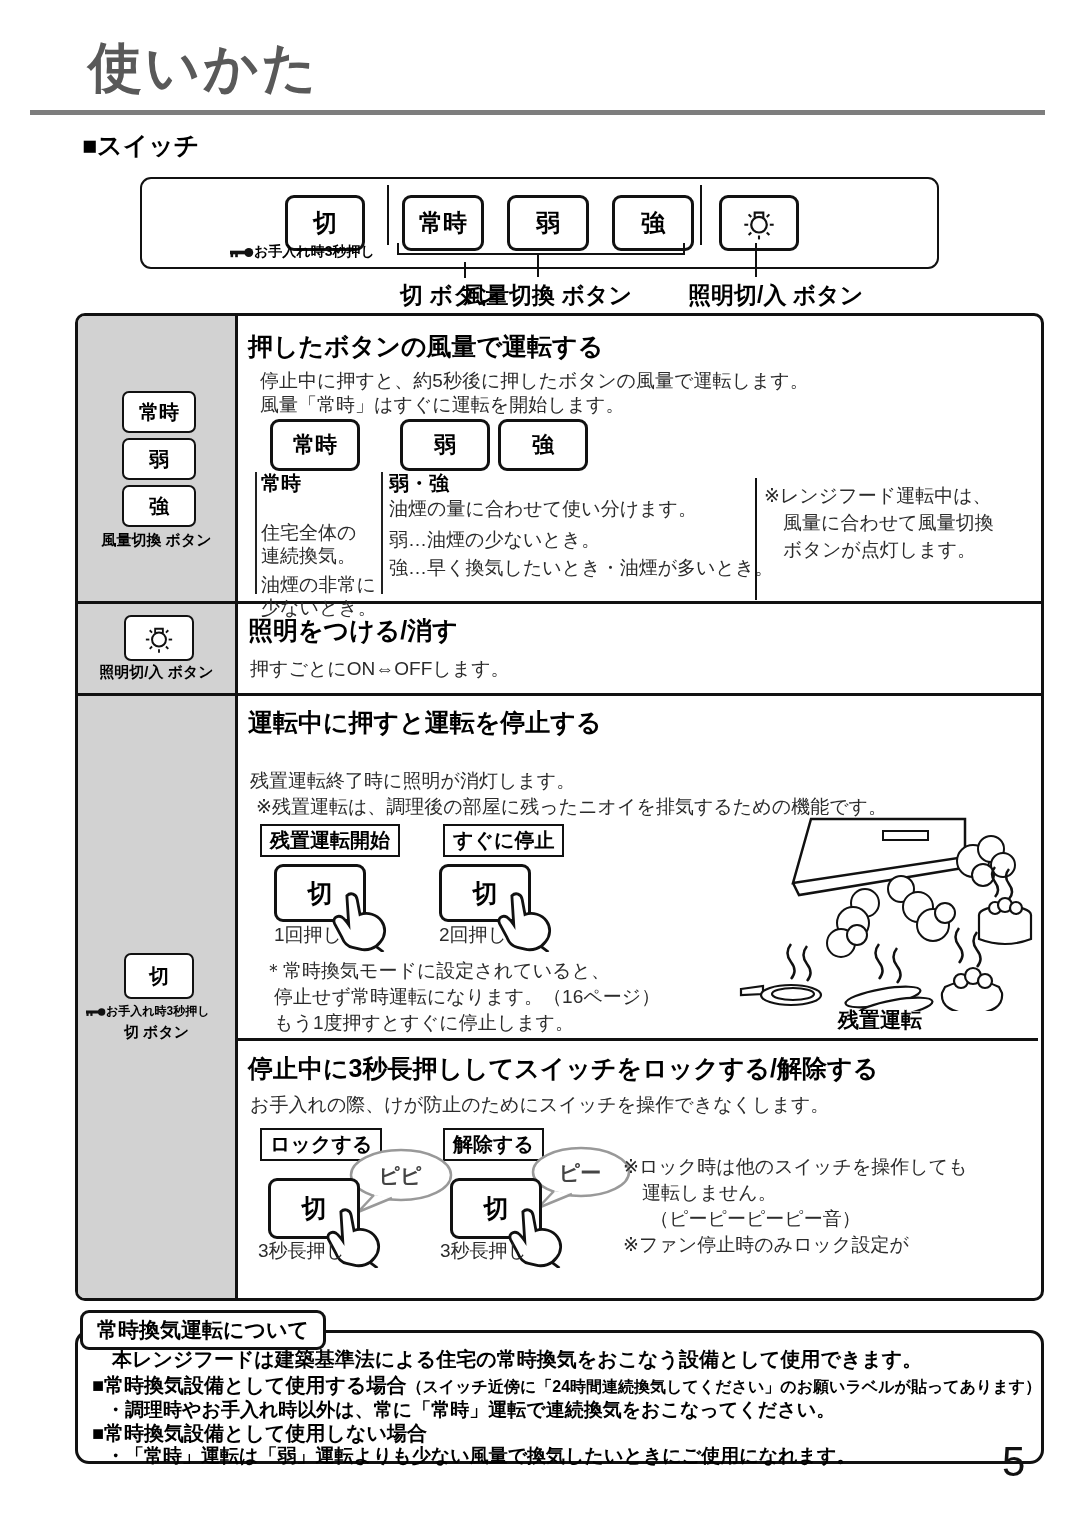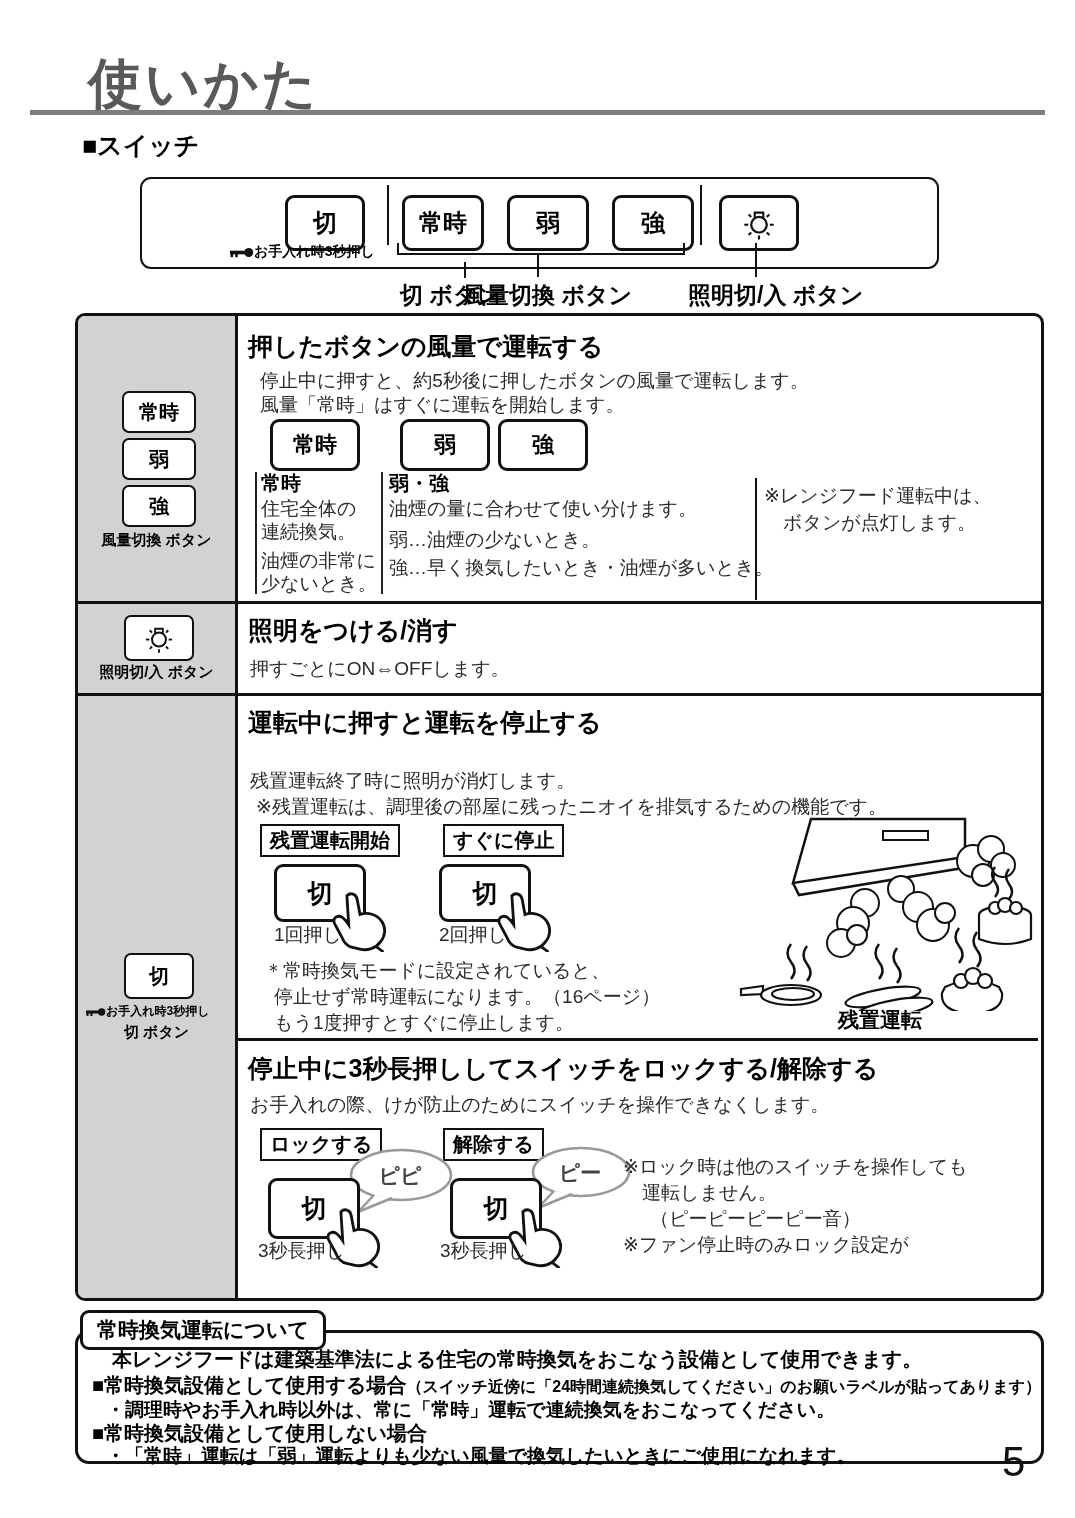--- a/index.html
+++ b/index.html
@@ -59,21 +59,21 @@
       <circle cx="36" cy="10" r="8.5" fill="#111"></circle>
       <rect x="0" y="6.5" width="30" height="7" fill="#111"></rect>
       <rect x="1" y="12" width="5" height="7" fill="#111"></rect>
       <rect x="10" y="12" width="5" height="7" fill="#111"></rect>
     </symbol>
   </defs>
 </svg>
 
 <div class="page">
 
-  <div class="abs page-title" style="left:88px;top:48px;">使いかた</div>
+  <div class="abs page-title" style="left:88px;top:32px;">使いかた</div>
   <div class="abs" style="left:30px;top:110px;width:1015px;height:5px;background:#7d7d7d;"></div>
   <div class="abs sec-head" style="left:82px;top:129px;">■スイッチ</div>
 
   <div class="panel" style="left:140px;top:177px;width:795px;height:88px;">
     <div class="btn" style="left:143px;top:16px;width:74px;height:50px;font-size:24px;">切</div>
     <div class="vline" style="left:245px;top:6px;width:2px;height:60px;"></div>
     <div class="btn" style="left:260px;top:16px;width:76px;height:50px;font-size:24px;">常時</div>
     <div class="btn" style="left:365px;top:16px;width:76px;height:50px;font-size:24px;">弱</div>
     <div class="btn" style="left:470px;top:16px;width:76px;height:50px;font-size:24px;">強</div>
     <div class="vline" style="left:558px;top:6px;width:2px;height:60px;"></div>
@@ -128,35 +128,36 @@
     <div class="abs t25b" style="left:170px;top:14px;">押したボタンの風量で運転する</div>
     <div class="abs t19" style="left:182px;top:52px;">停止中に押すと、約5秒後に押したボタンの風量で運転します。</div>
     <div class="abs t19" style="left:182px;top:76px;">風量「常時」はすぐに運転を開始します。</div>
     <div class="btn" style="left:192px;top:103px;width:84px;height:46px;font-size:22px;">常時</div>
     <div class="btn" style="left:322px;top:103px;width:84px;height:46px;font-size:22px;">弱</div>
     <div class="btn" style="left:420px;top:103px;width:84px;height:46px;font-size:22px;">強</div>
 
     <div class="subrule" style="left:177px;top:156px;height:122px;"></div>
     <div class="abs" style="left:183px;top:154px;width:118px;">
       <div class="t20b">常時</div>
-      <div class="t19" style="line-height:23px;">住宅全体の</div>
+      <div class="t19" style="line-height:23px;margin-top:24px;">住宅全体の</div>
       <div class="t19" style="line-height:23px;margin-bottom:6px;">連続換気。</div>
       <div class="t19" style="line-height:23px;">油煙の非常に</div>
       <div class="t19" style="line-height:23px;">少ないとき。</div>
     </div>
     <div class="subrule" style="left:303px;top:156px;height:122px;"></div>
     <div class="abs" style="left:311px;top:154px;width:372px;">
       <div class="t20b">弱・強</div>
       <div class="t19" style="line-height:24px;margin-bottom:7px;">油煙の量に合わせて使い分けます。</div>
       <div class="t19" style="line-height:24px;margin-bottom:4px;">弱…油煙の少ないとき。</div>
       <div class="t19" style="line-height:24px;">強…早く換気したいとき・油煙が多いとき。</div>
     </div>
     <div class="subrule" style="left:677px;top:162px;height:122px;border-color:#111;"></div>
     <div class="abs" style="left:686px;top:166px;width:280px;">
       <div class="t19" style="line-height:27px;">※レンジフード運転中は、</div>
+      <div class="t19" style="line-height:27px;padding-left:19px;">風量に合わせて風量切換</div>
       <div class="t19" style="line-height:27px;padding-left:19px;">ボタンが点灯します。</div>
     </div>
 
     <div class="abs t25b" style="left:170px;top:298px;">照明をつける/消す</div>
     <div class="abs t19" style="left:172px;top:340px;">押すごとにON⇔OFFします。</div>
 
     <div class="abs t25b" style="left:170px;top:390px;">運転中に押すと運転を停止する</div>
     <div class="abs t19" style="left:172px;top:452px;">残置運転終了時に照明が消灯します。</div>
     <div class="abs t19" style="left:178px;top:478px;">※残置運転は、調理後の部屋に残ったニオイを排気するための機能です。</div>
     <div class="tagbox" style="left:182px;top:508px;">残置運転開始</div>

